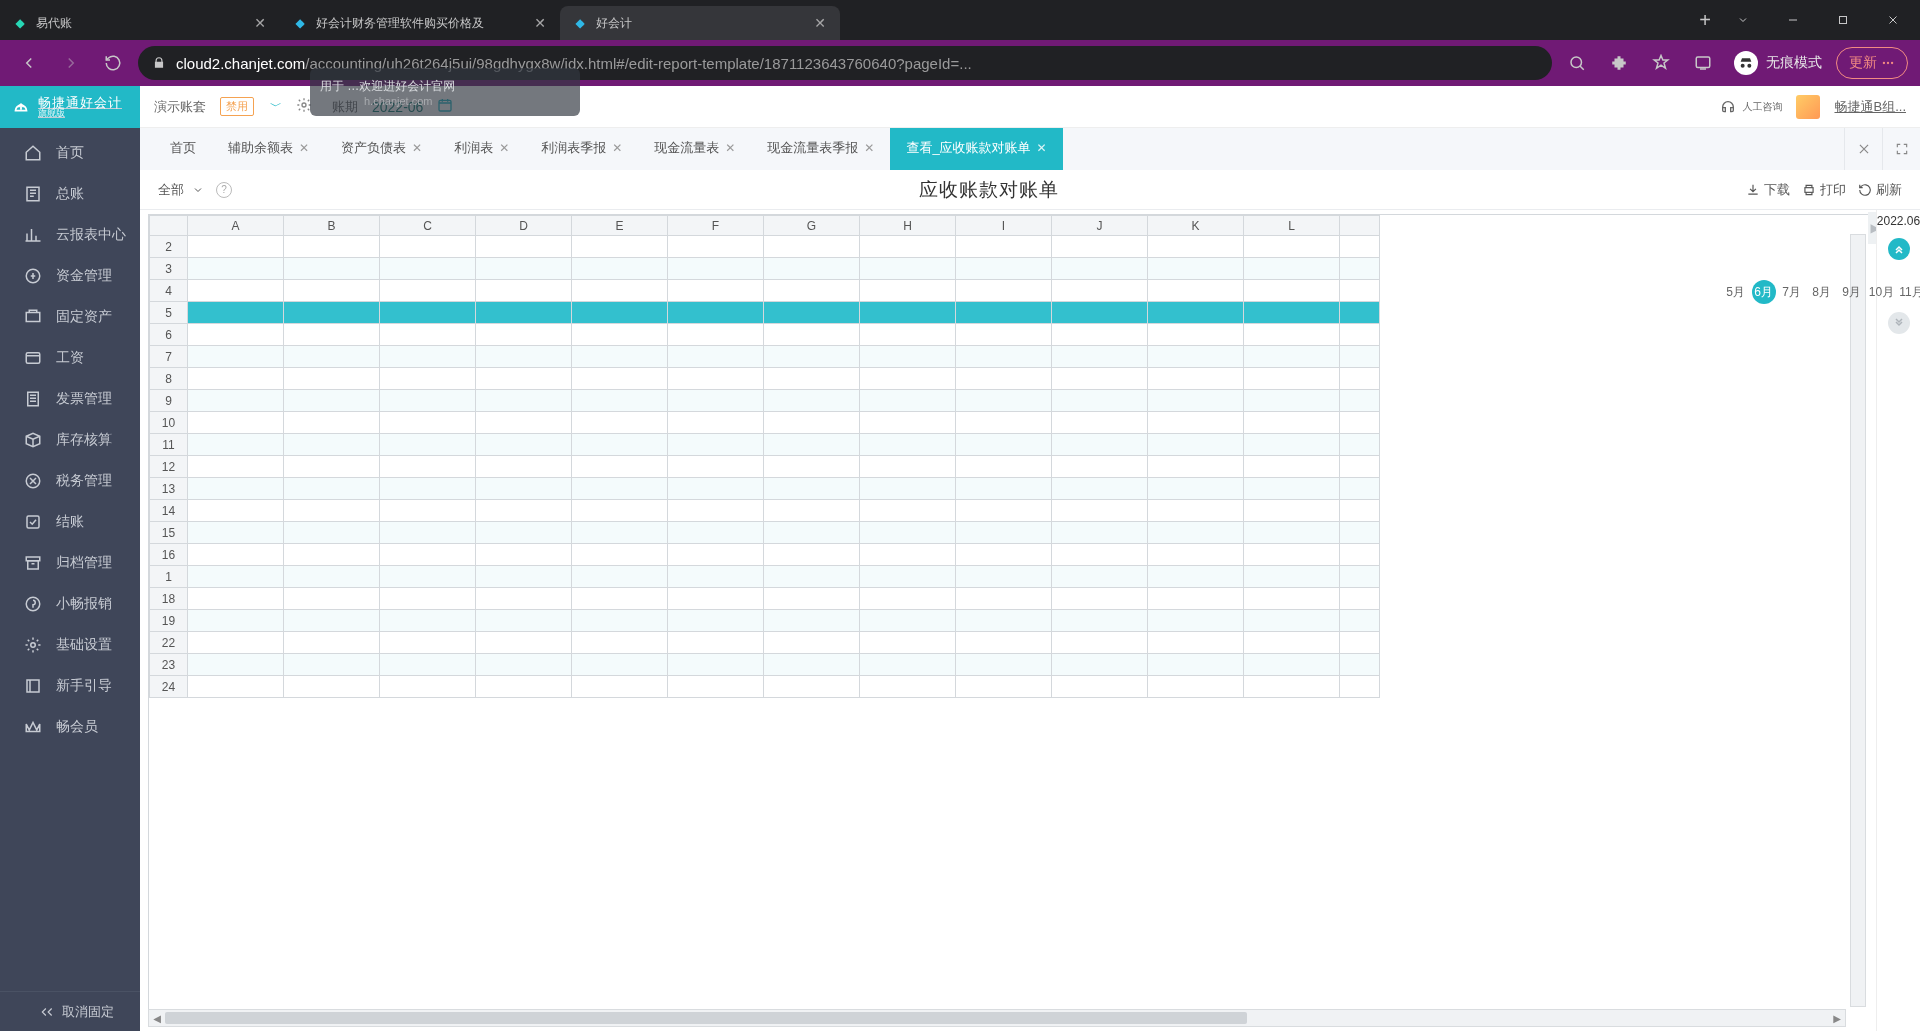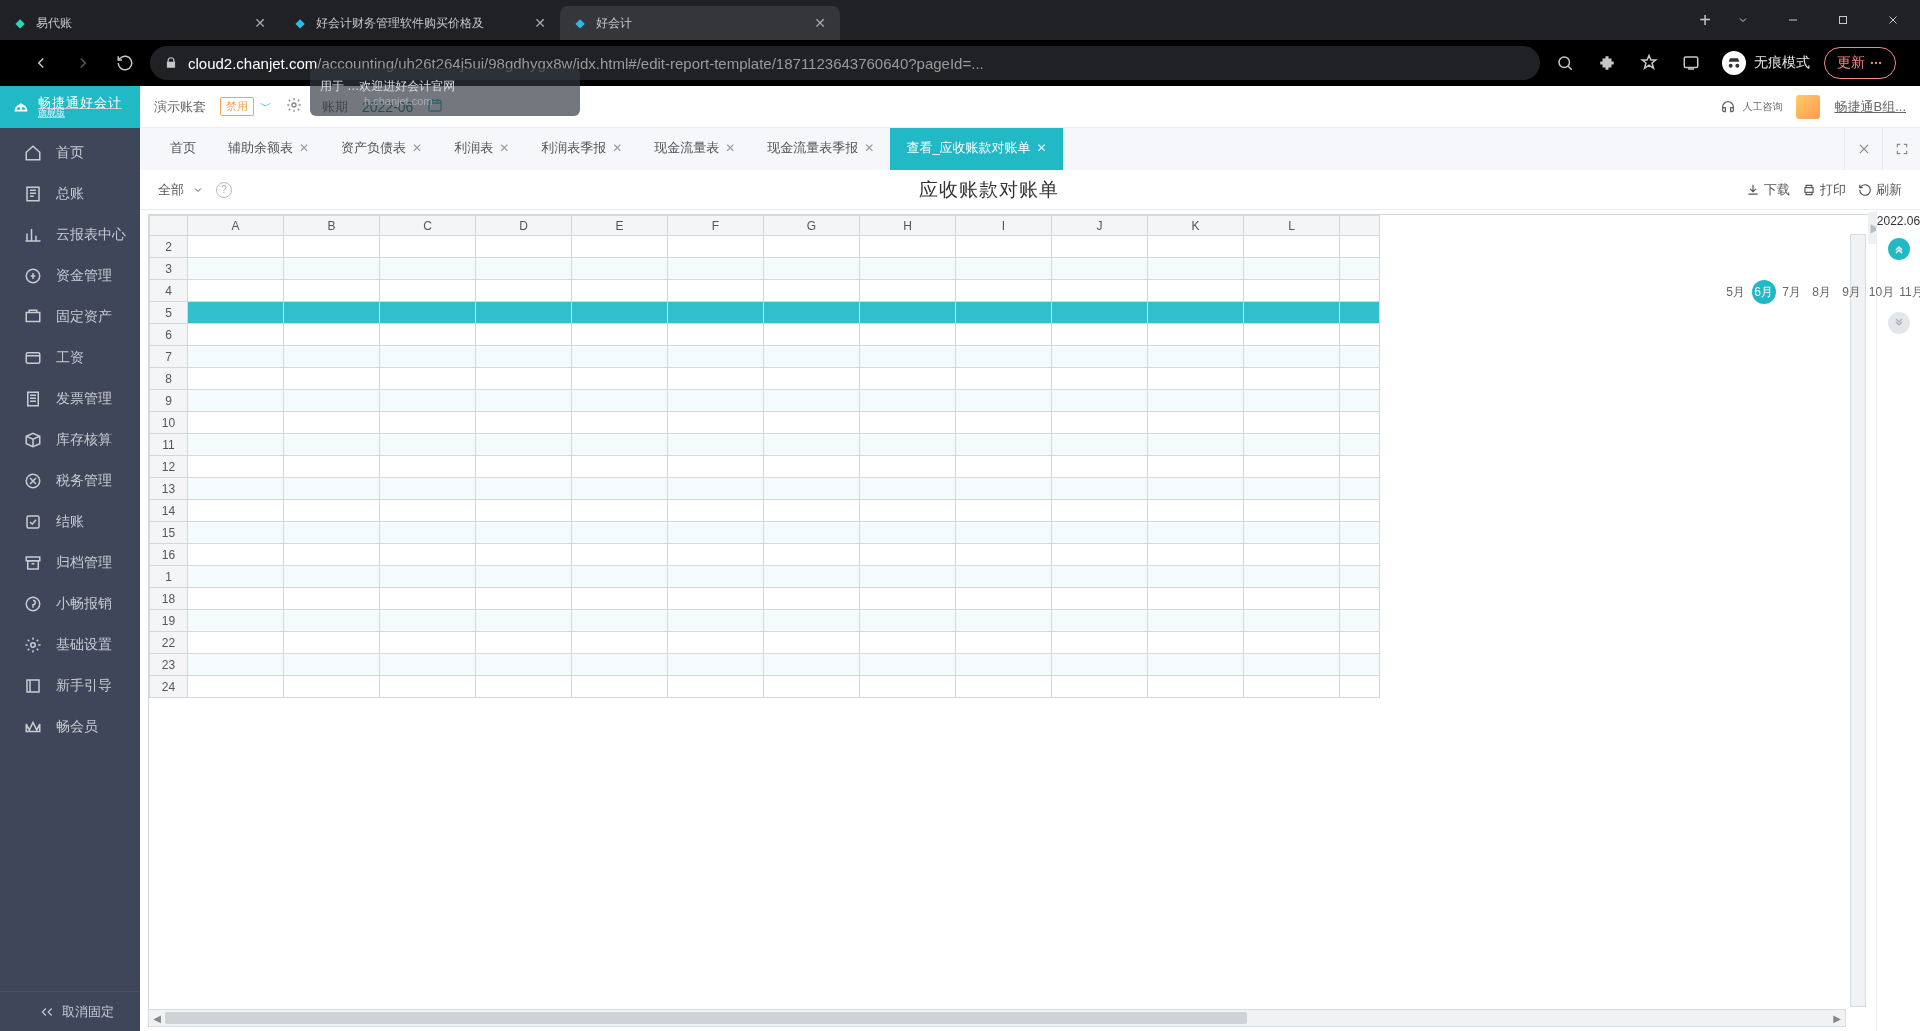--- a/index.html
+++ b/index.html
@@ -11,21 +11,21 @@
     .browser-tab { display: flex; align-items: center; height: 34px; padding: 0 14px 0 12px; min-width: 280px; max-width: 280px; color: #c7c7c8; font-size: 12px; border-top-left-radius: 8px; border-top-right-radius: 8px; position: relative; gap: 8px; }
     .browser-tab.active { background: #35363a; }
     .browser-tab .tab-icon { width: 16px; height: 16px; display: inline-flex; align-items: center; justify-content: center; font-size: 12px; }
     .browser-tab .tab-title { flex: 1; white-space: nowrap; overflow: hidden; text-overflow: ellipsis; }
     .browser-tab .tab-close { font-size: 14px; color: #a6a6a7; cursor: pointer; }
     .new-tab-button { width: 30px; height: 30px; display: flex; align-items: center; justify-content: center; color: #c7c7c8; font-size: 20px; cursor: pointer; margin-left: 4px; }
     .window-controls { display: flex; gap: 4px; margin-left: auto; margin-right: 4px; }
     .window-ctrl { width: 46px; height: 30px; display: flex; align-items: center; justify-content: center; color: #c7c7c8; cursor: pointer; }
     .window-ctrl svg { width: 12px; height: 12px; }
 
-    .browser-toolbar { height: 46px; background: #000000; display: flex; align-items: center; padding: 0 24px; gap: 8px; }
+    .browser-toolbar { height: 46px; background: #701a75; display: flex; align-items: center; padding: 0 12px; gap: 8px; }
     .nav-btn { width: 34px; height: 34px; display: flex; align-items: center; justify-content: center; color: #c7c7c8; cursor: pointer; border-radius: 50%; }
     .nav-btn svg { width: 18px; height: 18px; }
     .address-bar { flex: 1; height: 34px; background: #202124; border-radius: 20px; display: flex; align-items: center; padding: 0 14px; gap: 10px; color: #c7c7c8; font-size: 15px; }
     .address-bar .lock-icon { width: 14px; height: 14px; }
     .address-url { flex: 1; white-space: nowrap; overflow: hidden; }
     .address-url .domain { color: #fff; }
     .address-url .path { color: #9a9a9b; }
     .toolbar-icon { width: 34px; height: 34px; display: flex; align-items: center; justify-content: center; color: #c7c7c8; cursor: pointer; }
     .toolbar-icon svg { width: 18px; height: 18px; }
     .incognito-badge { display: flex; align-items: center; gap: 8px; color: #e7e7e8; font-size: 14px; padding: 0 6px; }
@@ -382,21 +382,21 @@
           <path d="M20 6l-6 6 6 6"></path>
         </svg>
       <span>取消固定</span>
     </div>
   </div>
 
   <div class="main">
 
     <div class="topbar">
       <span class="account-set">演示账套</span>
-      <div style="position:relative; display:flex; align-items:center; gap:6px;">
+      <div style="position:relative; display:flex; align-items:center; gap:16px;">
         <span class="disable-badge">禁用</span>
         <span class="chevron-down">﹀</span>
       </div>
       <span class="gear-btn"><svg width="16" height="16" viewBox="0 0 24 24" fill="none" stroke="currentColor" stroke-width="2">
             <circle cx="12" cy="12" r="3"></circle>
             <path d="M12 2v3M12 19v3M4.2 4.2l2.1 2.1M17.7 17.7l2.1 2.1M2 12h3M19 12h3M4.2 19.8l2.1-2.1M17.7 6.3l2.1-2.1"></path>
           </svg></span>
       <span class="period-label">账期</span>
       <span class="period-value">2022-06</span>
       <span class="calendar-icon-btn"><svg width="16" height="16" viewBox="0 0 24 24" fill="none" stroke="currentColor" stroke-width="2">

